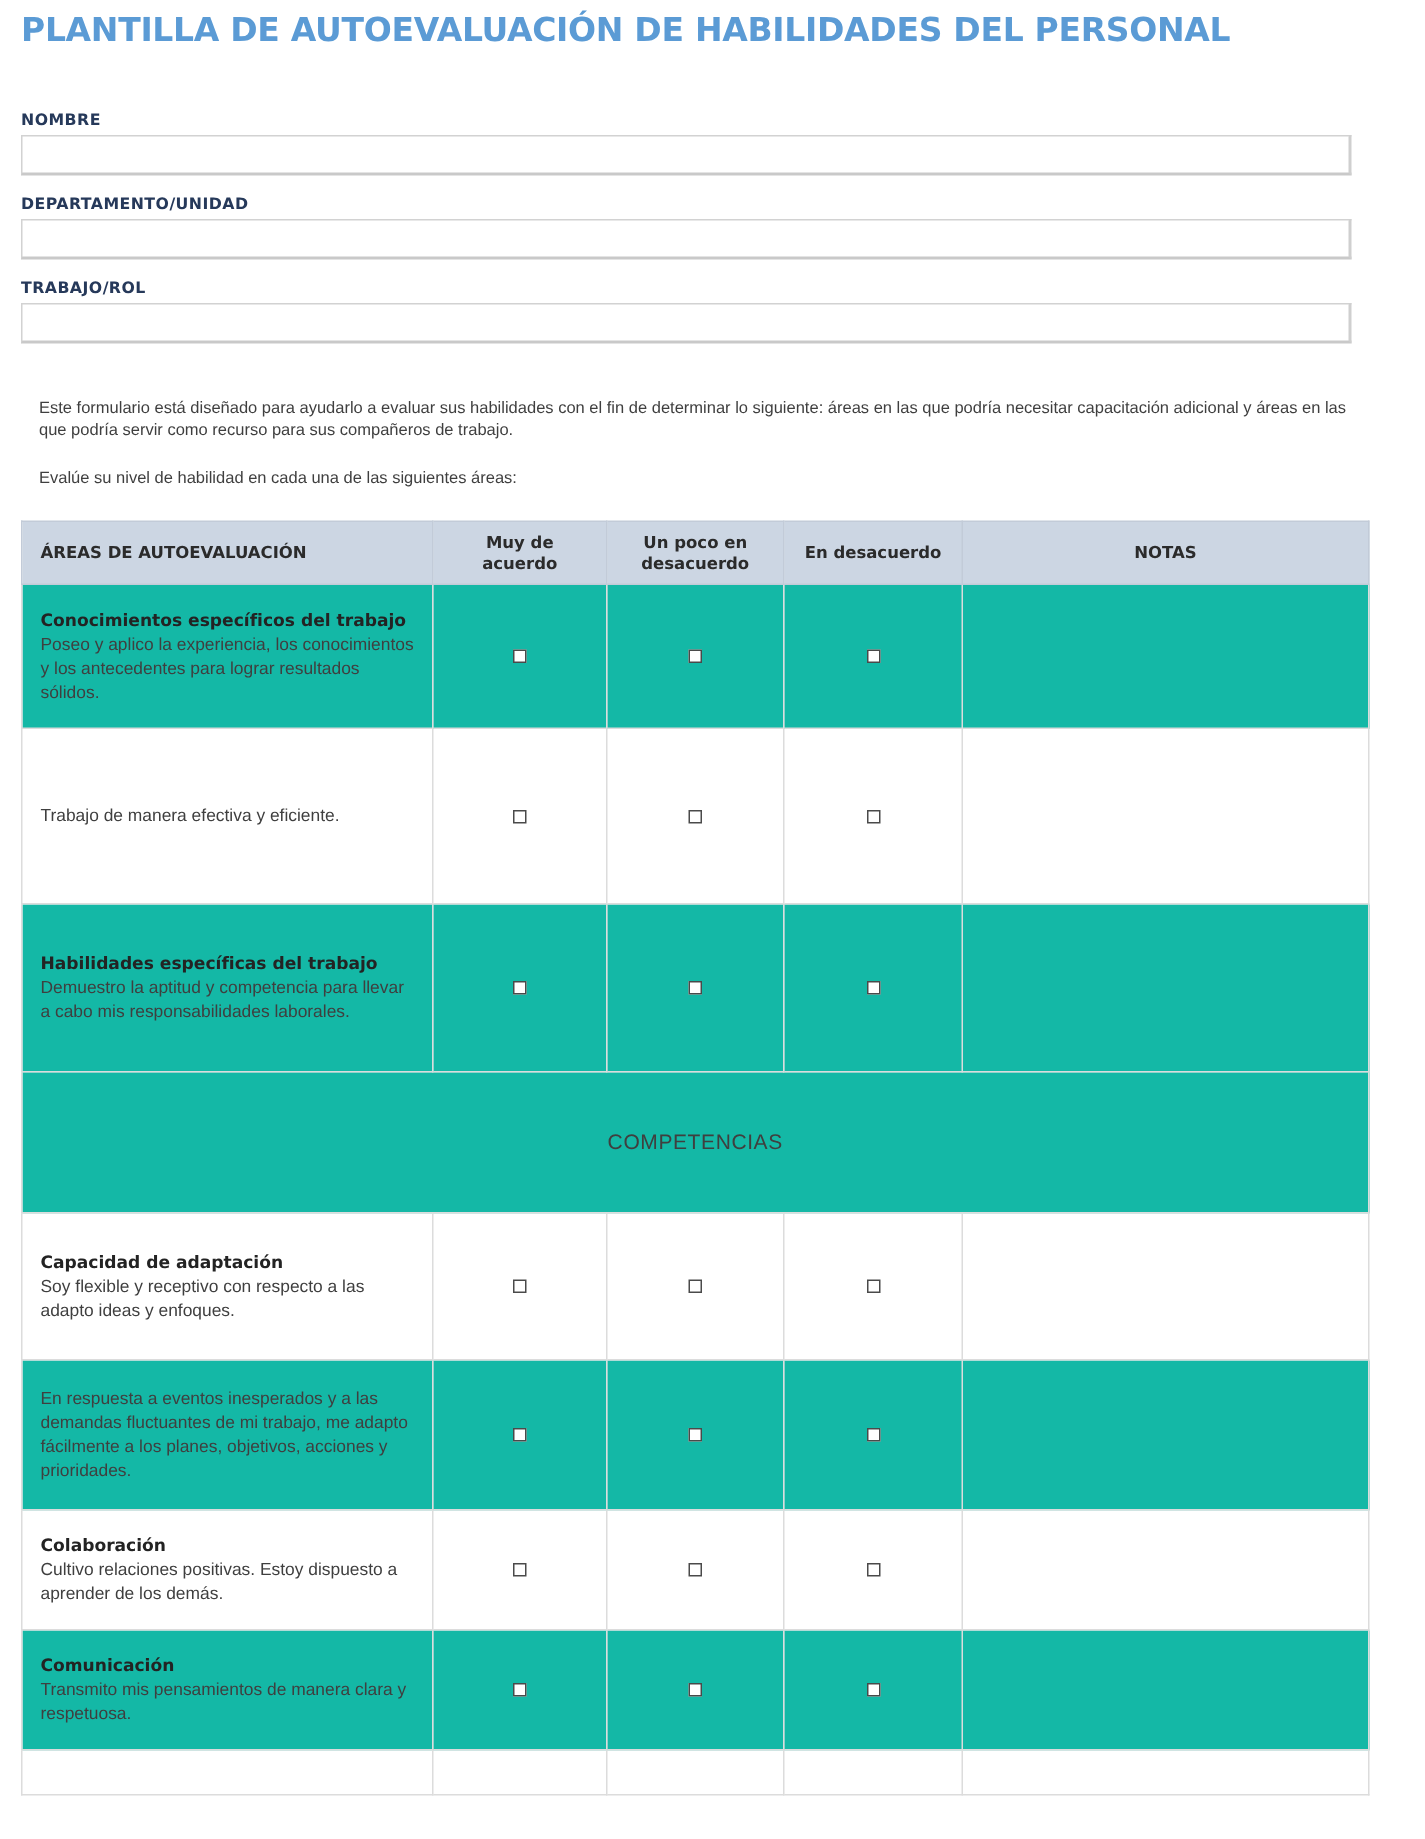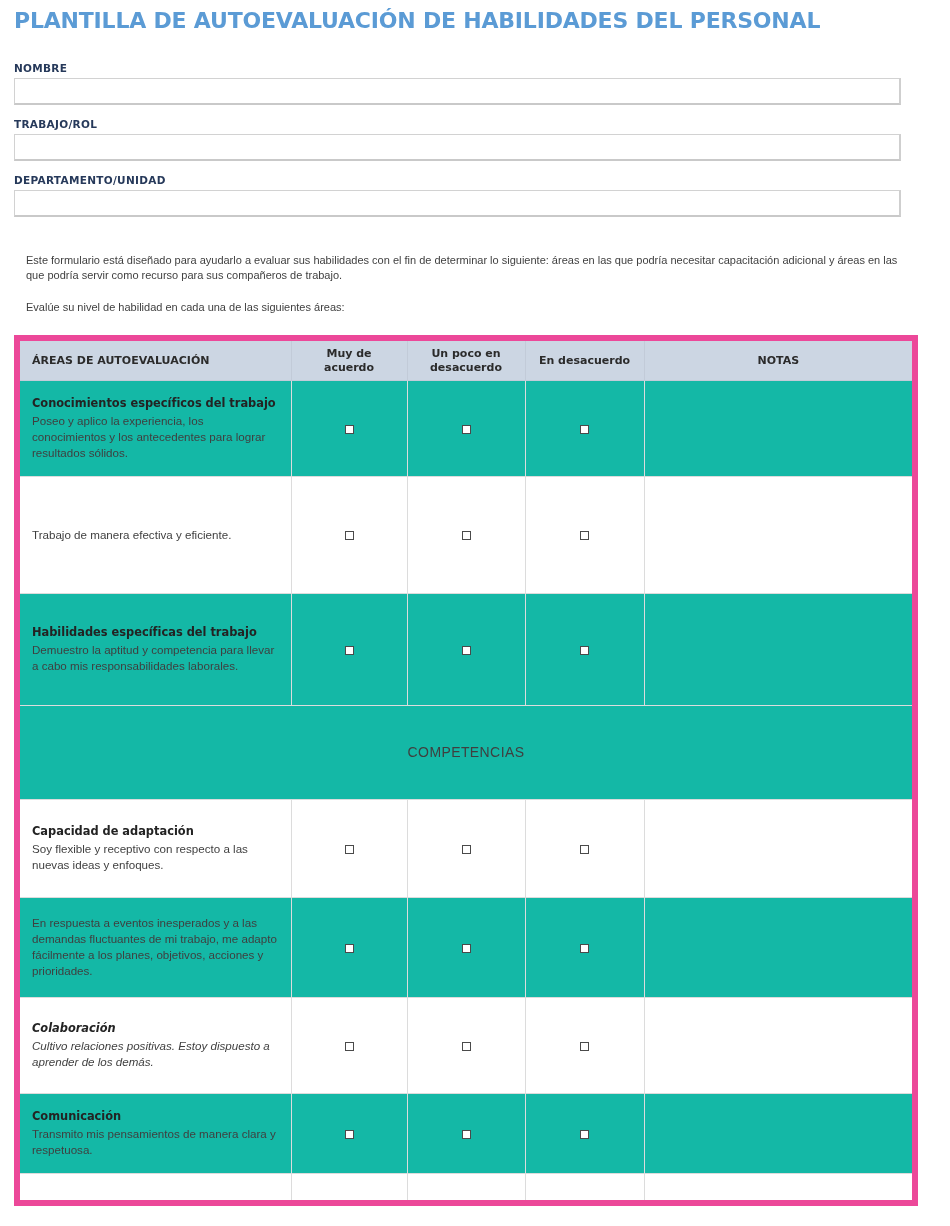--- a/index.html
+++ b/index.html
@@ -32,21 +32,21 @@
     font-weight: bold;
     letter-spacing: -0.2px;
     color: #5b9bd5;
     line-height: 1.12;
     white-space: nowrap;
   }
 
   
   .form-block {
     padding: 0 14px;
-    margin-top: 28px;
+    margin-top: 40px;
   }
   .field {
     margin-bottom: 13px;
   }
   .field-label {
     font-family: "DejaVu Sans", sans-serif;
     font-size: 10.5px;
     font-weight: bold;
     letter-spacing: 0.3px;
     color: #26395a;
@@ -83,21 +83,21 @@
 
   
   .table-wrap {
     padding: 0 14px;
     margin-top: 20px;
   }
   table.assessment {
     width: 898px;
     border-collapse: collapse;
     table-layout: fixed;
-    border: 6px solid #ec4899;
+    border: 1px solid #ec4899;
   }
   table.assessment col.c-area   { width: 274px; }
   table.assessment col.c-opt1   { width: 116px; }
   table.assessment col.c-opt2   { width: 118px; }
   table.assessment col.c-opt3   { width: 119px; }
   table.assessment col.c-notes  { width: 271px; }
 
   table.assessment thead th {
     background: #ccd6e3;
     border: 1px solid #c2cbd8;
@@ -171,45 +171,45 @@
     font-size: 14px;
     color: #3f3f3f;
     letter-spacing: 0.4px;
   }
 
   tr.r-h1 td { height: 96px; }
   tr.r-h2 td { height: 117px; }
   tr.r-h3 td { height: 112px; }
   tr.r-h4 td { height: 98px; }
   tr.r-h5 td { height: 100px; }
-  tr.r-h6 td { height: 96px; font-style: italic; }
+  tr.r-h6 td { height: 80px; }
   tr.r-h7 td { height: 80px; }
   tr.r-h8 td { height: 30px; }
 </style>
 </head>
 <body>
 
 <div class="page">
 
   <h1 class="doc-title">PLANTILLA DE AUTOEVALUACIÓN DE HABILIDADES DEL PERSONAL</h1>
 
   <div class="form-block">
 
     <div class="field">
       <div class="field-label">NOMBRE</div>
       <input class="field-input" type="text" value="" style="">
     </div>
 
     <div class="field">
-      <div class="field-label">TRABAJO/ROL</div>
+      <div class="field-label">DEPARTAMENTO/UNIDAD</div>
       <input class="field-input" type="text" value="" style="">
     </div>
 
     <div class="field">
-      <div class="field-label">DEPARTAMENTO/UNIDAD</div>
+      <div class="field-label">TRABAJO/ROL</div>
       <input class="field-input" type="text" value="" style="">
     </div>
 
   </div>
 
   <div class="intro">
     <p>Este formulario está diseñado para ayudarlo a evaluar sus habilidades con el fin de determinar lo siguiente: áreas en las que podría necesitar capacitación adicional y áreas en las que podría servir como recurso para sus compañeros de trabajo.</p>
     <p class="last">Evalúe su nivel de habilidad en cada una de las siguientes áreas:</p>
   </div>
 
@@ -265,21 +265,21 @@
           <td class="notes-cell"></td>
         </tr>
 
         <tr class="section-row">
           <td colspan="5">COMPETENCIAS</td>
         </tr>
 
         <tr class="plain r-h4">
           <td class="area-cell">
             <span class="area-title">Capacidad de adaptación</span>
-            <span class="area-desc">Soy flexible y receptivo con respecto a las nuevas ideas y enfoques.</span>
+            <span class="area-desc">Soy flexible y receptivo con respecto a las adapto ideas y enfoques.</span>
           </td>
           <td class="check-cell"><span class="checkbox"></span></td>
           <td class="check-cell"><span class="checkbox"></span></td>
           <td class="check-cell"><span class="checkbox"></span></td>
           <td class="notes-cell"></td>
         </tr>
 
         <tr class="shade r-h5">
           <td class="area-cell">
             <span class="area-desc">En respuesta a eventos inesperados y a las demandas fluctuantes de mi trabajo, me adapto fácilmente a los planes, objetivos, acciones y prioridades.</span>

